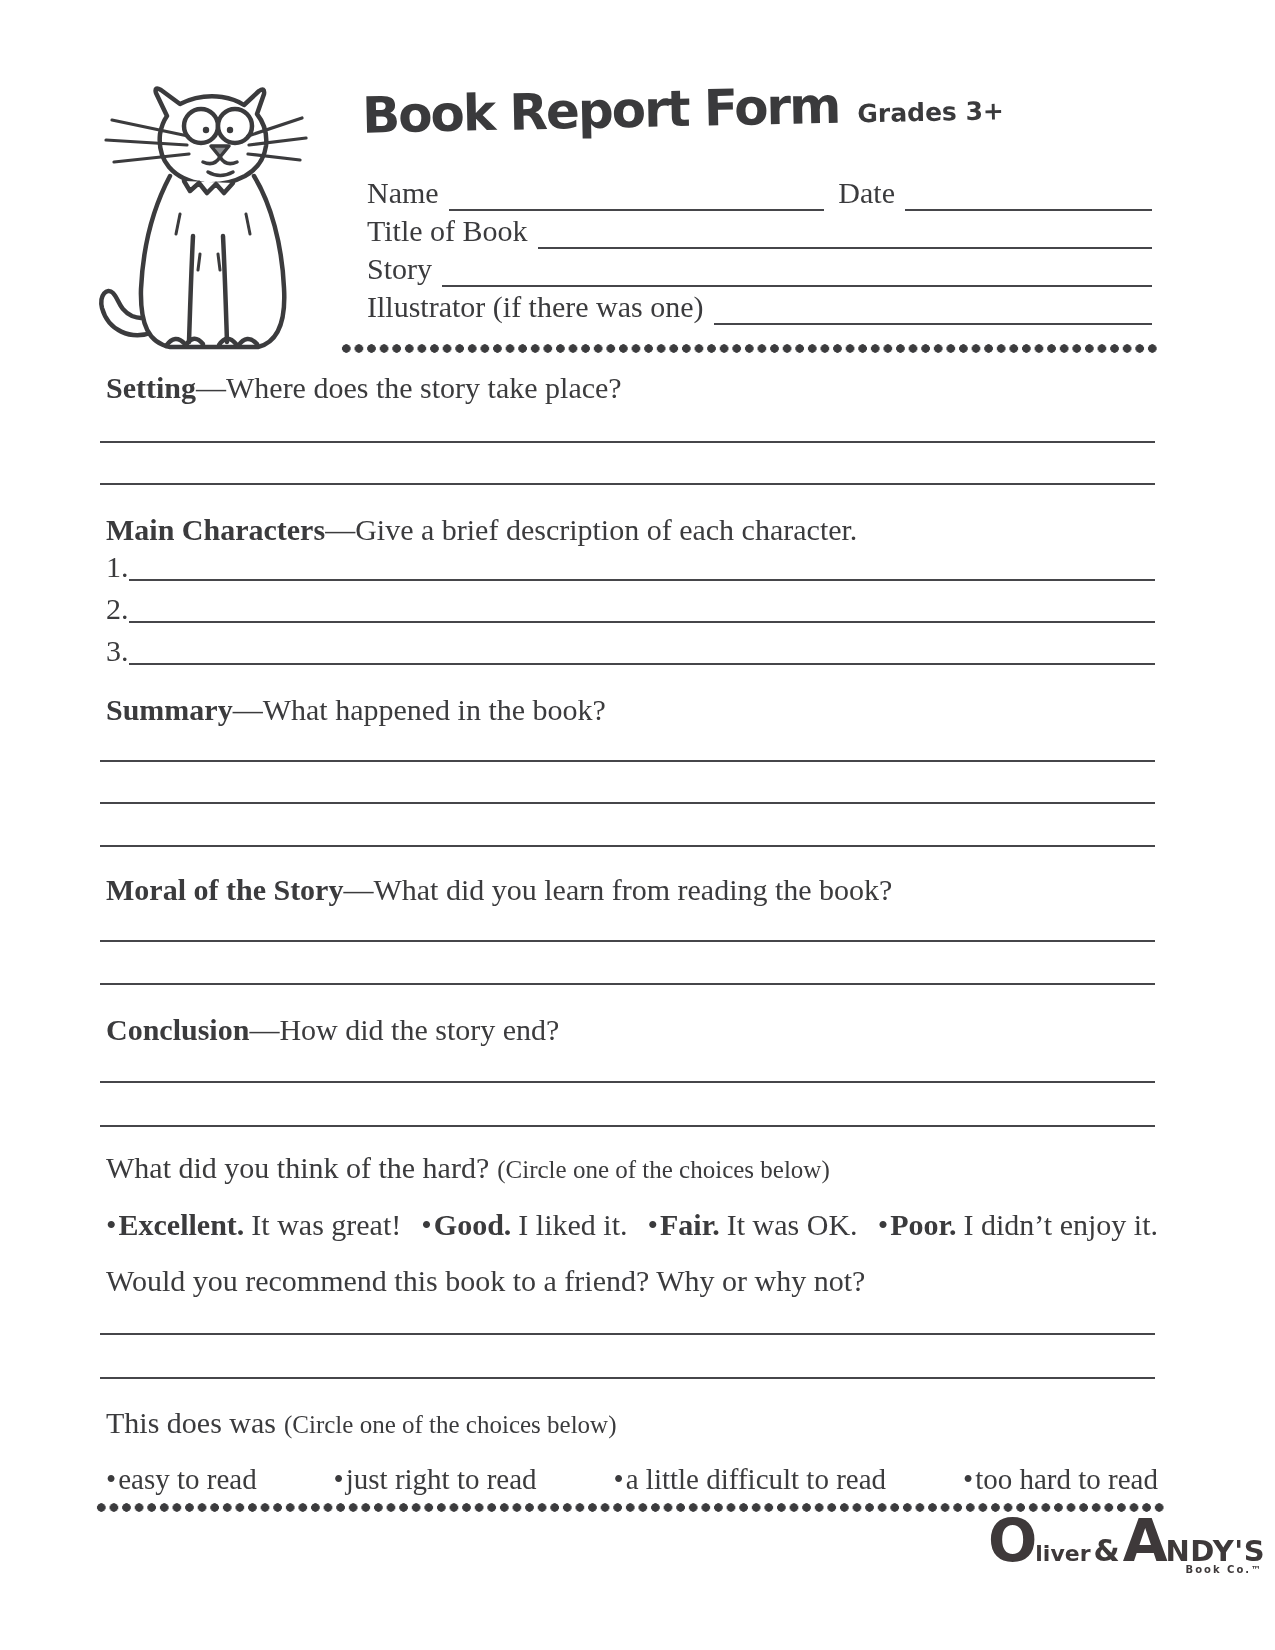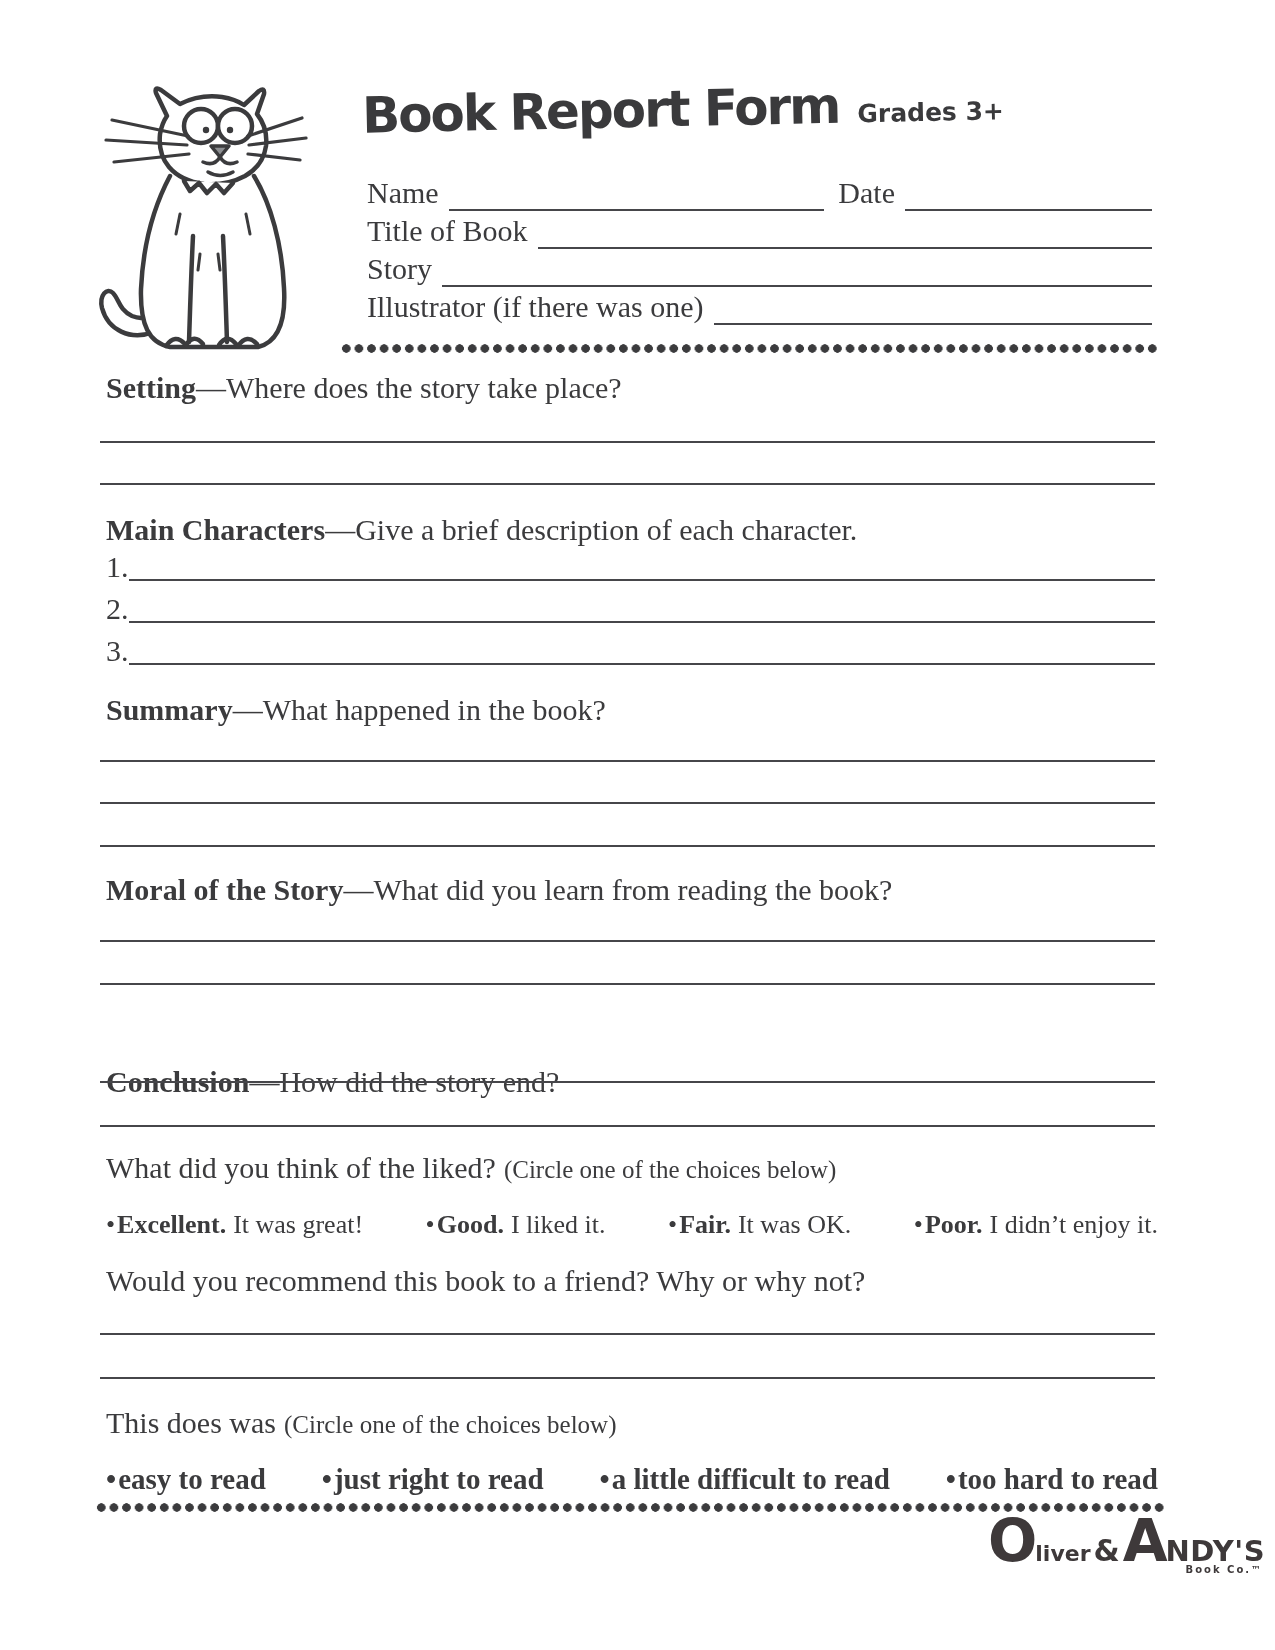--- a/index.html
+++ b/index.html
@@ -33,25 +33,25 @@
 
   
   .rule { position:absolute; left:100px; width:1055px; border-top:2.6px solid #46464a; }
 
   
   .numrow { position:absolute; left:106px; width:1049px; height:34px; display:flex; align-items:flex-end; font-size:30px; }
   .numrow .num { line-height:32px; }
   .numrow .wline { margin-bottom:2px; }
 
   
-  .choicerow { position:absolute; left:106px; width:1052px; display:flex; justify-content:space-between; font-size:26px; line-height:38px; }
+  .choicerow { position:absolute; left:106px; width:1052px; display:flex; justify-content:space-between; font-size:30px; line-height:38px; }
   .choice { white-space:nowrap; }
   .choice b { margin-right:7px; }
   .blt { margin-right:2px; }
-  .choicerow.difficulty { font-size:29px; font-weight:bold; }
+  .choicerow.difficulty { font-size:29px; font-weight:normal; }
 
   
   .logo { position:absolute; left:988px; top:1512px; display:flex; align-items:baseline;
     font-family:"DejaVu Sans",sans-serif; color:#3e393a; }
   .lg-big { font-size:58px; font-weight:900; line-height:58px; letter-spacing:-2px; }
   .lg-med { font-size:22px; font-weight:700; }
   .lg-amp { font-size:30px; font-weight:700; margin:0 3px; }
   .lg-caps { font-size:29px; font-weight:900; letter-spacing:0.5px; }
   .lg-sub { position:absolute; right:2px; top:52px; font-size:10px; font-weight:700; letter-spacing:2px; }
 </style>
@@ -141,26 +141,26 @@
 
   <div class="h" style="top:692px"><b>Summary</b><span>—What happened in the book?</span></div>
   <div class="rule" style="top:760px"></div>
   <div class="rule" style="top:802px"></div>
   <div class="rule" style="top:845px"></div>
 
   <div class="h" style="top:872px"><b>Moral of the Story</b><span>—What did you learn from reading the book?</span></div>
   <div class="rule" style="top:940px"></div>
   <div class="rule" style="top:983px"></div>
 
-  <div class="h" style="top:1064px"><b>Conclusion</b><span>—How did the story end?</span></div>
+  <div class="h" style="top:1012px"><b>Conclusion</b><span>—How did the story end?</span></div>
   <div class="rule" style="top:1081px"></div>
   <div class="rule" style="top:1125px"></div>
 
   <div class="h" style="top:1150px">
-    <span>What did you think of the liked?</span><span class="small">(Circle one of the choices below)</span>
+    <span>What did you think of the hard?</span><span class="small">(Circle one of the choices below)</span>
   </div>
   <div class="choicerow" style="top:1206px">
     <span class="choice"><span class="blt">•</span><b>Excellent.</b><span>It was great!</span></span>
     <span class="choice"><span class="blt">•</span><b>Good.</b><span>I liked it.</span></span>
     <span class="choice"><span class="blt">•</span><b>Fair.</b><span>It was OK.</span></span>
     <span class="choice"><span class="blt">•</span><b>Poor.</b><span>I didn’t enjoy it.</span></span>
   </div>
 
   <div class="h" style="top:1263px">Would you recommend this book to a friend? Why or why not?</div>
   <div class="rule" style="top:1333px"></div>

